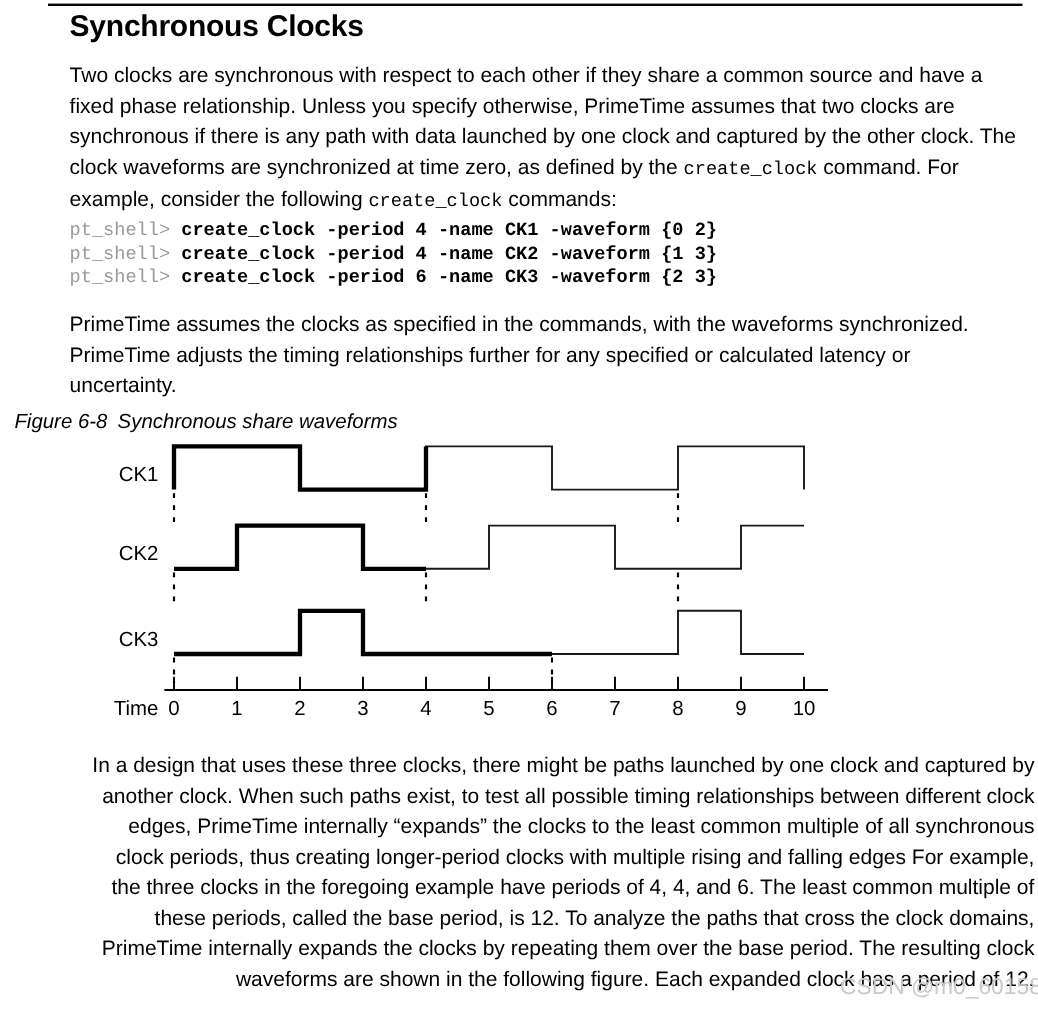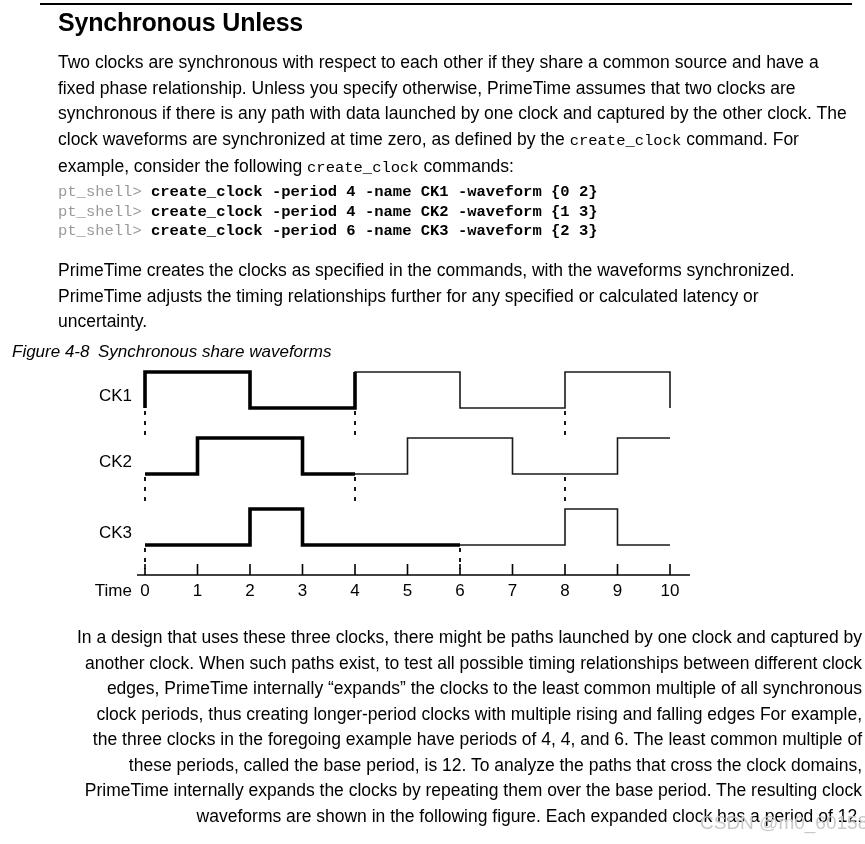--- a/index.html
+++ b/index.html
@@ -140,29 +140,29 @@
     stroke-width: 1.6;
   }
 </style>
 </head>
 <body>
 
 <div class="page">
 
   <div class="top-rule"></div>
 
-  <h1 class="section-title">Synchronous Unless</h1>
+  <h1 class="section-title">Synchronous Clocks</h1>
 
   <div class="para" id="intro-para"><span>Two clocks are synchronous with respect to each other if they share a common source and have a fixed phase relationship. Unless you specify otherwise, PrimeTime assumes that two clocks are synchronous if there is any path with data launched by one clock and captured by the other clock. The clock waveforms are synchronized at time zero, as defined by the </span><code class="mono">create_clock</code><span> command. For example, consider the following </span><code class="mono">create_clock</code><span> commands:</span></div>
 
   <div id="code-block"><div><span class="prompt">pt_shell&gt; </span><span class="cmd">create_clock -period 4 -name CK1 -waveform {0 2}</span></div><div><span class="prompt">pt_shell&gt; </span><span class="cmd">create_clock -period 4 -name CK2 -waveform {1 3}</span></div><div><span class="prompt">pt_shell&gt; </span><span class="cmd">create_clock -period 6 -name CK3 -waveform {2 3}</span></div></div>
 
-  <div class="para" id="mid-para">PrimeTime creates the clocks as specified in the commands, with the waveforms synchronized. PrimeTime adjusts the timing relationships further for any specified or calculated latency or uncertainty.</div>
-
-  <div class="fig-caption"><span class="fig-num">Figure 4-8</span><span>Synchronous share waveforms</span></div>
+  <div class="para" id="mid-para">PrimeTime assumes the clocks as specified in the commands, with the waveforms synchronized. PrimeTime adjusts the timing relationships further for any specified or calculated latency or uncertainty.</div>
+
+  <div class="fig-caption"><span class="fig-num">Figure 6-8</span><span>Synchronous share waveforms</span></div>
 
   <svg id="figure-svg" width="865" height="250" viewBox="0 0 865 250">
     <g id="wave-layer">
         <path d="M355 46 L355 10 L355 10 L460 10 L460 46 L460 46 L565 46 L565 10 L565 10 L670 10 L670 46 L670 46" class="wf-thin"></path>
         <path d="M145 46 L145 46 L145 10 L145 10 L250 10 L250 46 L250 46 L355 46 L355 10" class="wf-bold"></path>
         <text x="132" y="39" text-anchor="end" class="wf-label">CK1</text>
         <path d="M355 112 L407.5 112 L407.5 76 L407.5 76 L512.5 76 L512.5 112 L512.5 112 L617.5 112 L617.5 76 L617.5 76 L670 76" class="wf-thin"></path>
         <path d="M145 112 L197.5 112 L197.5 76 L197.5 76 L302.5 76 L302.5 112 L302.5 112 L355 112" class="wf-bold"></path>
         <text x="132" y="105" text-anchor="end" class="wf-label">CK2</text>
         <path d="M460 183 L565 183 L565 147 L565 147 L617.5 147 L617.5 183 L617.5 183 L670 183" class="wf-thin"></path>

